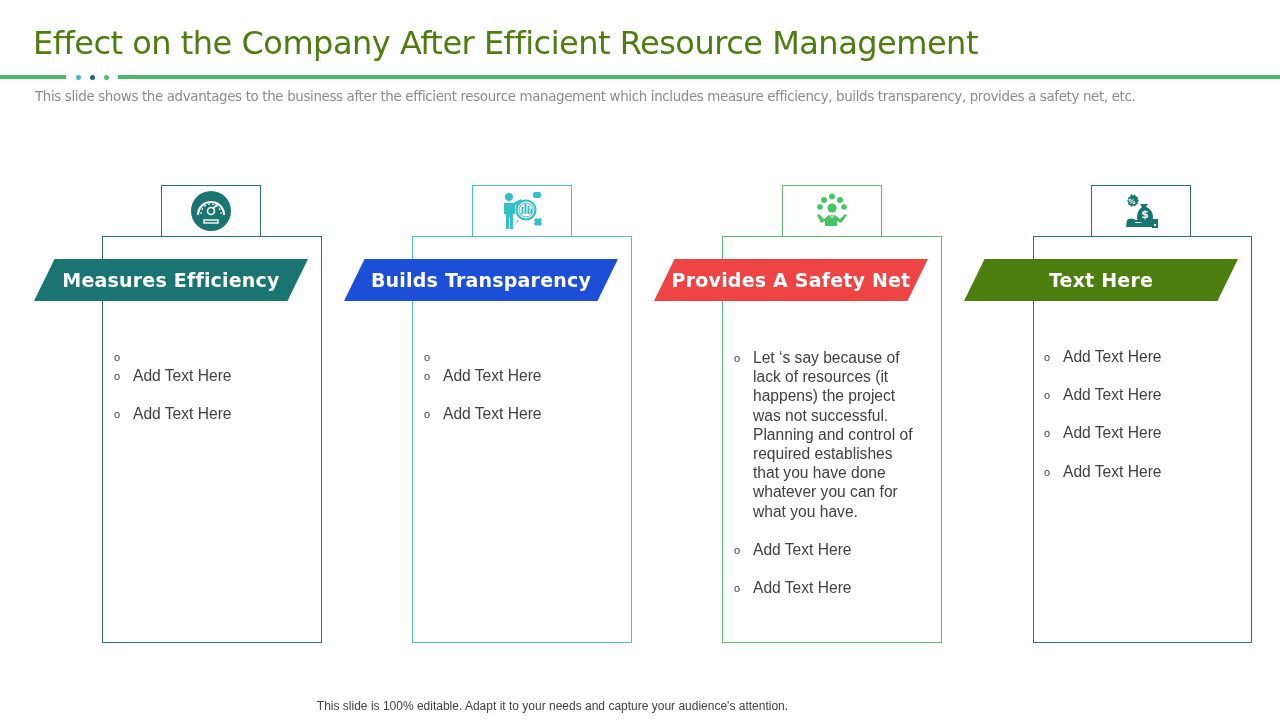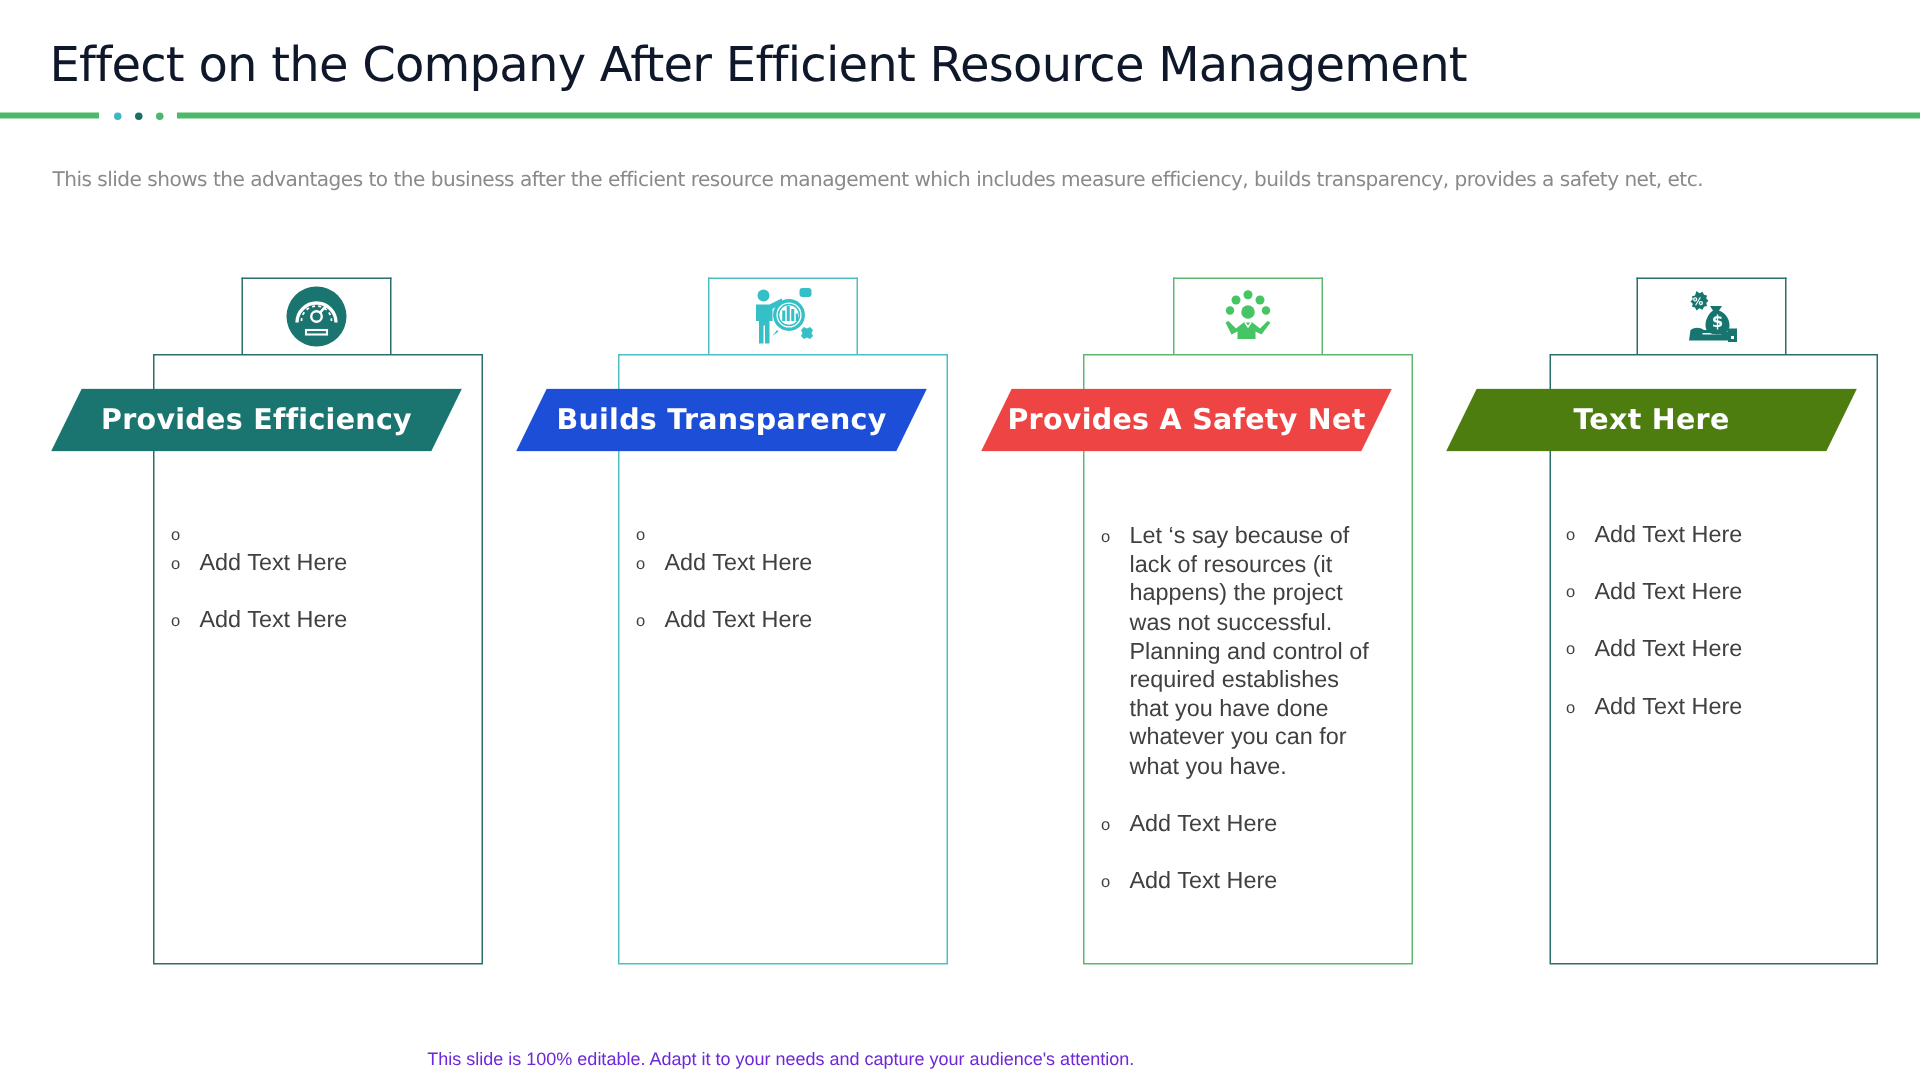--- a/index.html
+++ b/index.html
@@ -1,35 +1,35 @@
 <!DOCTYPE html>
 <html><head>
 <meta charset="utf-8">
 <style>
   html, body { margin:0; padding:0; }
   body { width:1280px; height:720px; background:#ffffff; position:relative; overflow:hidden;
          font-family:"Liberation Sans", sans-serif; }
-  .title { position:absolute; left:33px; top:24px; font-size:32px; color:#0f172a;
+  .title { position:absolute; left:33px; top:24px; font-size:32px; color:#4d7c0f;
            font-family:"DejaVu Sans", sans-serif; font-weight:normal; letter-spacing:-0.5px; white-space:nowrap; }
   .rule-left { position:absolute; left:0; top:75px; width:66px; height:4px; background:#4cb96a; }
   .rule-right { position:absolute; left:118px; top:75px; width:1162px; height:4px; background:#4cb96a; }
   .dot { position:absolute; top:75px; width:5px; height:5px; border-radius:50%; }
   .subtitle { position:absolute; left:35px; top:89px; font-size:13.4px; color:#8a8a8a;
-              font-family:"DejaVu Sans", sans-serif; white-space:nowrap; letter-spacing:-0.35px;margin-top:24px; }
+              font-family:"DejaVu Sans", sans-serif; white-space:nowrap; letter-spacing:-0.35px; }
   .icon-box { position:absolute; width:100px; height:51px; background:#fff; box-sizing:border-box; border:1px solid; border-bottom:none; }
   .icon-box svg { position:absolute; left:50%; top:50%; transform:translate(-50%,-50%); }
   .panel { position:absolute; width:220px; height:407px; background:#fff; box-sizing:border-box; border:1px solid; }
   .banner { position:absolute; height:42px; width:274px; clip-path:polygon(7.5% 0, 100% 0, 92.5% 100%, 0 100%);
             display:flex; align-items:center; justify-content:center; color:#fff; font-weight:bold;
             font-family:"DejaVu Sans", sans-serif; font-size:19px; letter-spacing:0.2px; }
   .list { position:absolute; list-style:none; margin:0; padding:0; width:185px; }
   .list li { position:relative; padding-left:20px; font-size:15.6px; line-height:19.2px; color:#404040; margin-bottom:19px; }
   .list li .bul { position:absolute; left:1px; top:1px; font-size:11px; color:#404040; }
   .list.compact li { margin-bottom:19px; }
-  .footer { position:absolute; left:0; width:1041px; top:699px; text-align:center; font-size:12px; color:#6d28d9; }
+  .footer { position:absolute; left:0; width:1041px; top:699px; text-align:center; font-size:12px; color:#404040;padding-left:32px; }
 </style>
 </head>
 <body>
 
 <div class="title">Effect on the Company After Efficient Resource Management</div>
 <div class="rule-left"></div>
 <div class="dot" style="left:76px;background:#3bb8c4;"></div>
 <div class="dot" style="left:90px;background:#1b6e6a;"></div>
 <div class="dot" style="left:104px;background:#4cb96a;"></div>
 <div class="rule-right"></div>
@@ -41,21 +41,21 @@
       <circle cx="21" cy="21" r="20" fill="#1a7470"></circle>
       <path d="M8 25 A13 13 0 1 1 34 25" fill="none" stroke="#fff" stroke-width="2.2"></path>
       <path d="M11 24 A10 10 0 1 1 31 24" fill="none" stroke="#fff" stroke-width="1.2" stroke-dasharray="2 2.2"></path>
       <circle cx="21" cy="21" r="3.5" fill="none" stroke="#fff" stroke-width="1.6"></circle>
       <line x1="23" y1="19" x2="28" y2="13" stroke="#fff" stroke-width="1.8"></line>
       <rect x="14" y="30" width="14" height="3" fill="none" stroke="#fff" stroke-width="1.4"></rect>
     </svg>
   </div>
   <div class="panel" style="left:102px;top:236px;border-color:#2b6f6c;"></div>
   <div class="banner" style="left:34px;top:259px;background:#1a7470;">
-    <span>Provides Efficiency</span>
+    <span>Measures Efficiency</span>
   </div>
   <ul class="list" style="left:113px;top:347px;">
     <li><span class="bul">o</span></li>
     <li><span class="bul">o</span><span>Add Text Here</span></li>
     <li><span class="bul">o</span><span>Add Text Here</span></li>
   </ul>
 </div>
 
 <div>
   <div class="icon-box" style="left:472px;top:185px;border-color:#4dbfc4;">

